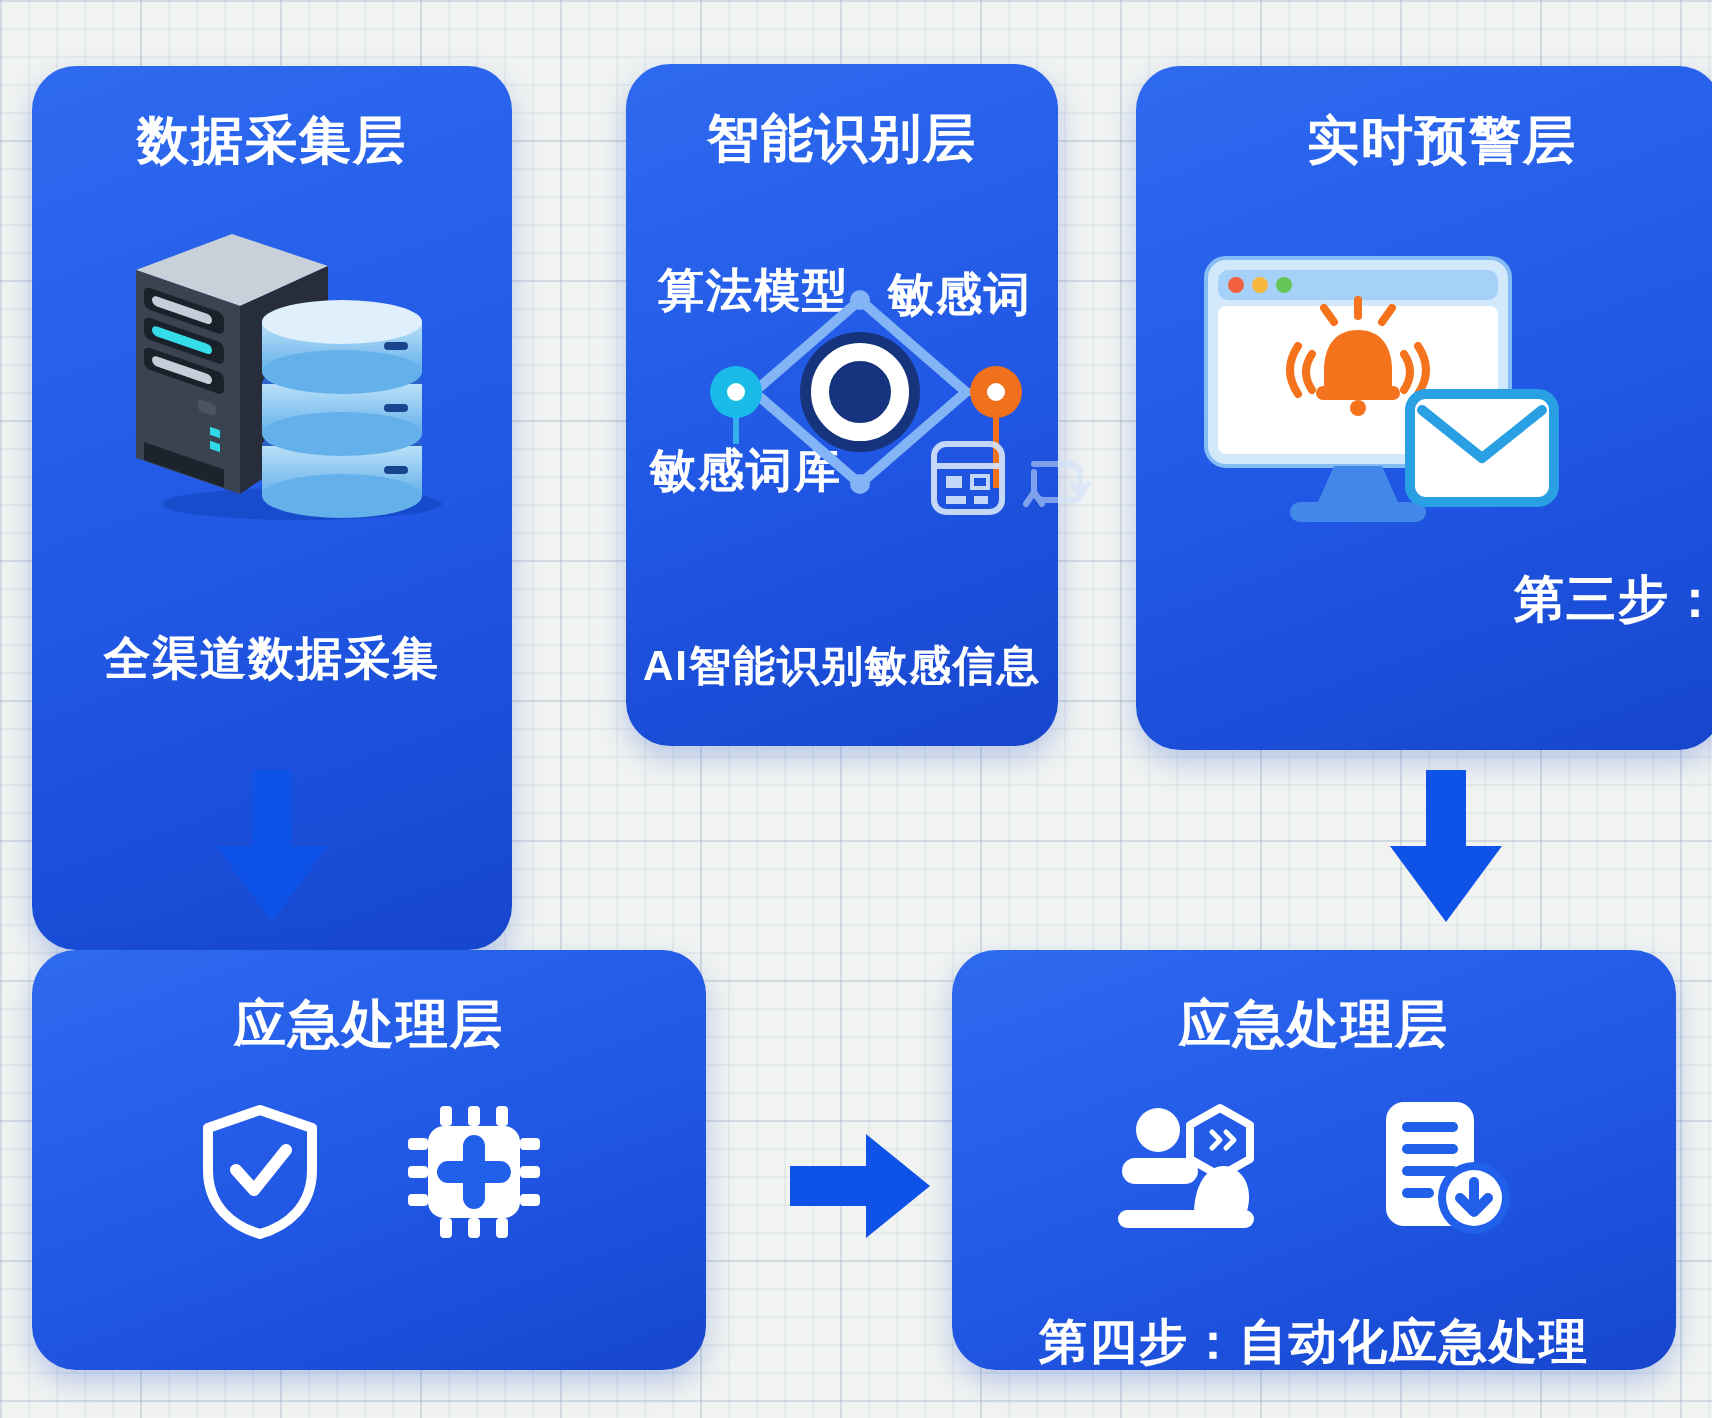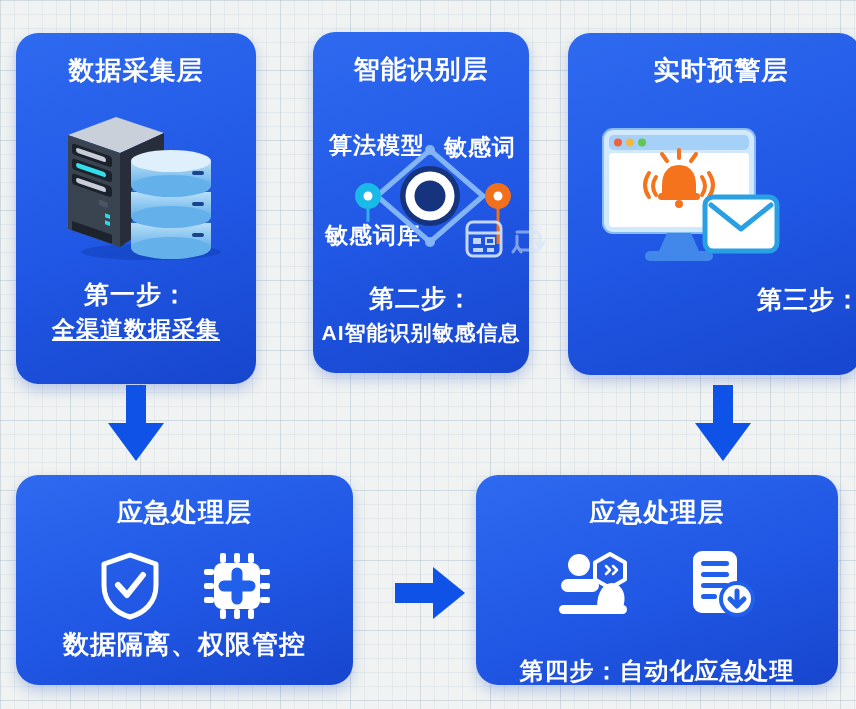--- a/index.html
+++ b/index.html
@@ -16,24 +16,24 @@
   }
   .card{
     position:absolute;border-radius:22px;color:#fff;text-align:center;
     background:linear-gradient(160deg,#2e6af0 0%,#2057e4 55%,#1746ce 100%);
     box-shadow:0 6px 14px rgba(23,70,206,.25);
   }
   .card-title{font-size:26px;font-weight:700;margin:0;padding-top:20px;letter-spacing:1px;}
   .step{position:absolute;left:0;right:0;font-size:25px;font-weight:700;letter-spacing:1px;}
   .desc{position:absolute;left:0;right:0;font-size:22px;font-weight:600;letter-spacing:1px;}
 
-  .card-collect{left:16px;top:33px;width:240px;height:351px;}
+  .card-collect{left:16px;top:33px;width:240px;height:442px;}
   .card-collect .illus{position:absolute;left:30px;top:72px;}
   .card-collect .step{top:245px;}
-  .card-collect .desc{top:281px;font-size:23px;text-decoration:underline;}
+  .card-collect .desc{top:281px;font-size:23px;}
 
   .card-identify{left:313px;top:32px;width:216px;height:341px;}
   .net-label{position:absolute;font-size:23px;font-weight:700;letter-spacing:1px;}
   .lbl-algorithm{left:16px;top:98px;}
   .lbl-keyword{right:13px;top:100px;}
   .lbl-lexicon{left:12px;top:188px;}
   .card-identify .net{position:absolute;left:7px;top:100px;}
   .card-identify .aux{position:absolute;left:152px;top:188px;}
   .card-identify .step{top:250px;}
   .card-identify .desc{top:287px;font-size:21px;}
@@ -98,21 +98,20 @@
           <rect x="85" y="87" width="80" height="25" fill="url(#dbGrad)"></rect>
           <ellipse cx="125" cy="112" rx="40" ry="11" fill="#64b0ea"></ellipse>
           <rect x="146" y="97" width="12" height="4" rx="2" fill="#1b448e"></rect>
           <rect x="85" y="56" width="80" height="25" fill="url(#dbGrad)"></rect>
           <ellipse cx="125" cy="81" rx="40" ry="11" fill="#64b0ea"></ellipse>
           <rect x="146" y="66" width="12" height="4" rx="2" fill="#1b448e"></rect>
           <ellipse cx="125" cy="56" rx="40" ry="11" fill="#dff0fc"></ellipse>
         </g>
       </svg>
     </div>
-    <div class="step">第一步：</div>
     <div class="desc">全渠道数据采集</div>
   </section>
 
   <section class="card card-identify">
     <h2 class="card-title">智能识别层</h2>
     <span class="net-label lbl-algorithm">算法模型</span>
     <span class="net-label lbl-keyword">敏感词</span>
     <span class="net-label lbl-lexicon">敏感词库</span>
     <div class="net">
       <svg width="220" height="130" viewBox="0 0 220 130">
@@ -144,21 +143,20 @@
           <rect x="22" y="28" width="7" height="4"></rect>
         </g>
         <g stroke="#cfe2fa" fill="none" stroke-width="3" opacity="0.55" stroke-linecap="round">
           <path d="M52,12 h18 a5,5 0 0 1 5,5 v9"></path>
           <path d="M73,30 h-16 a5,5 0 0 1 -5,-5 v-9"></path>
           <polyline points="71,22 75,28 79,22" fill="none"></polyline>
           <polyline points="56,16 52,10 48,16" fill="none" transform="translate(0,16)"></polyline>
         </g>
       </svg>
     </div>
-    <div class="step">第二步：</div>
     <div class="desc">AI智能识别敏感信息</div>
   </section>
 
   <section class="card card-warning">
     <h2 class="card-title">实时预警层</h2>
     <div class="illus">
       <svg width="190" height="140" viewBox="0 0 190 140">
         <rect x="10" y="4" width="152" height="104" rx="10" fill="#d2e8fb" stroke="#86bcf4" stroke-width="2"></rect>
         <rect x="16" y="10" width="140" height="15" rx="5" fill="#a5d0f7"></rect>
         <circle cx="25" cy="17.5" r="4" fill="#f2613e"></circle>
@@ -226,21 +224,20 @@
             <rect x="58" y="32" width="10" height="6" rx="2"></rect>
             <rect x="58" y="46" width="10" height="6" rx="2"></rect>
           <rect x="12" y="12" width="46" height="46" rx="8"></rect>
         </g>
         <g stroke="#2160ea" stroke-width="11" stroke-linecap="round">
           <line x1="35" y1="22" x2="35" y2="48"></line>
           <line x1="22" y1="35" x2="48" y2="35"></line>
         </g>
       </svg>
     </div>
-    <div class="desc">数据隔离、权限管控</div>
   </section>
 
   <div class="arrow arrow-r">
     <svg width="70" height="52" viewBox="0 0 70 52">
       <polygon points="0,16 38,16 38,0 70,26 38,52 38,36 0,36" fill="#0f52e8"></polygon>
     </svg>
   </div>
 
   <section class="card card-response">
     <h2 class="card-title">应急处理层</h2>

